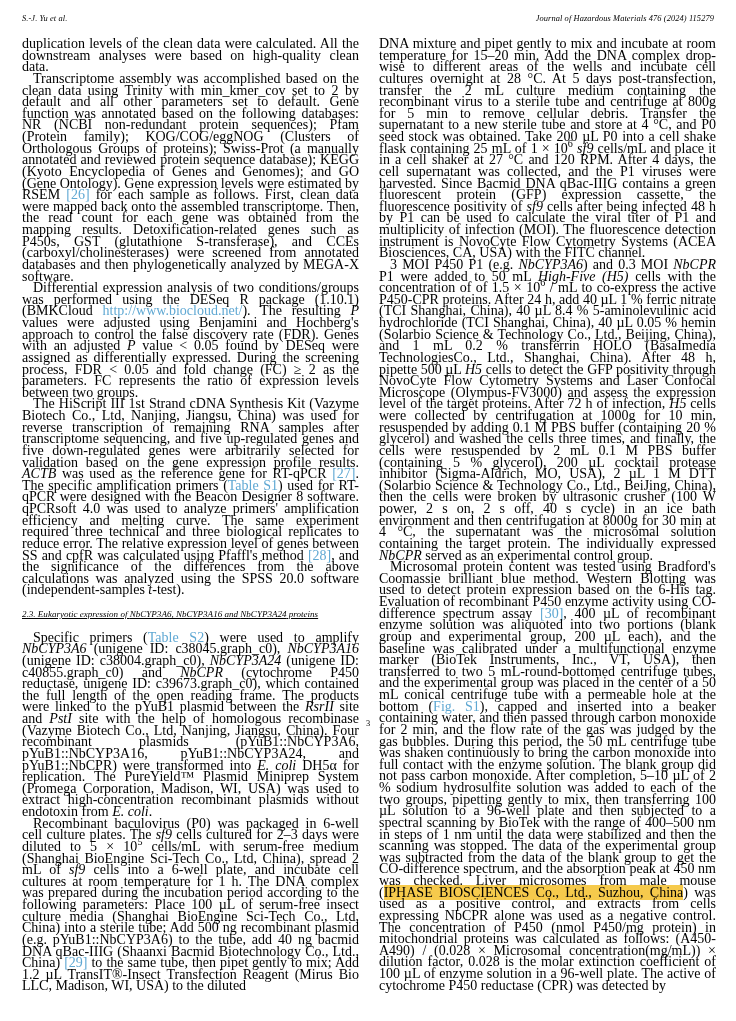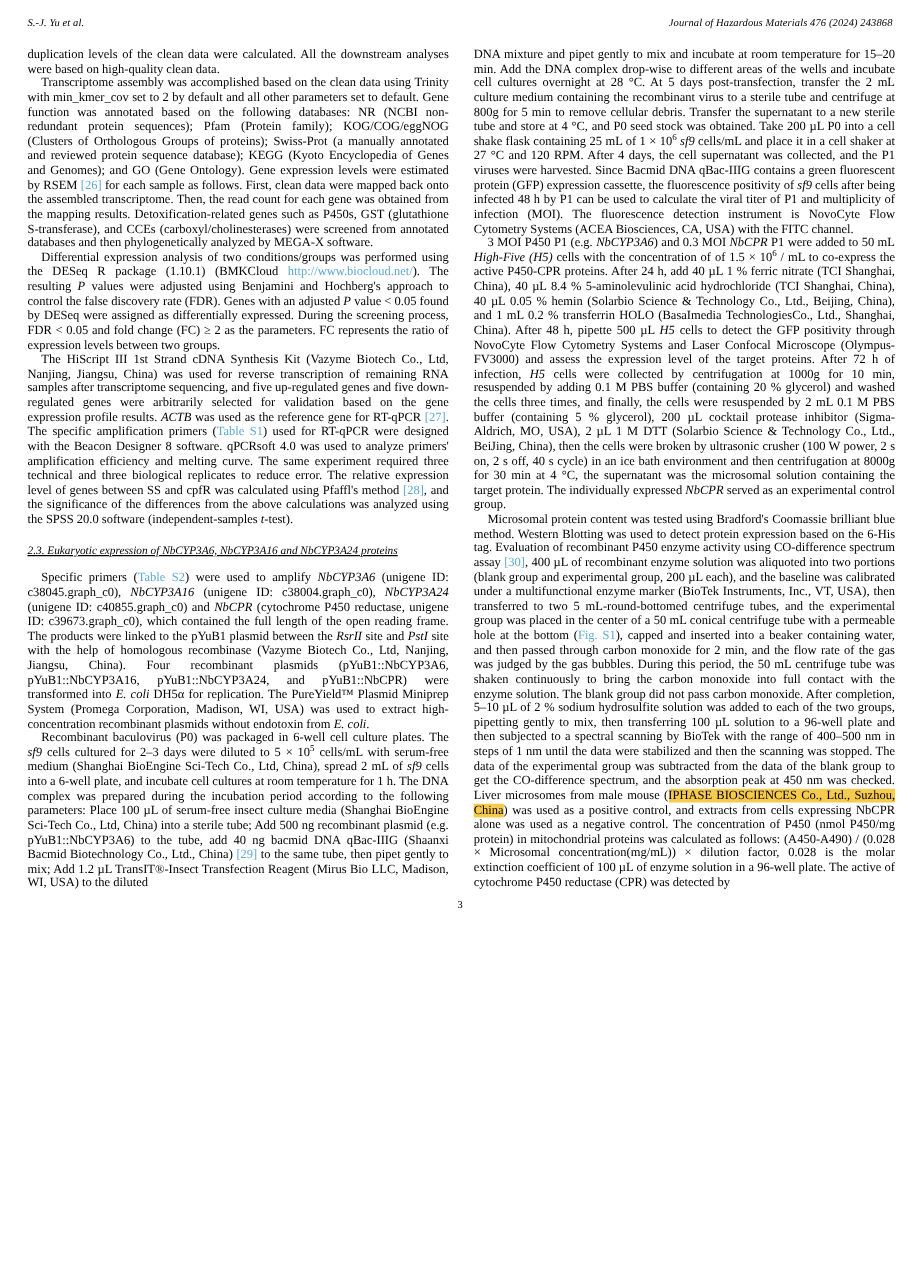--- a/index.html
+++ b/index.html
@@ -41,21 +41,21 @@
     display: flex;
     gap: 20px;
     align-items: flex-start;
   }
   .col {
     width: 337px;
     flex: 0 0 337px;
   }
   p.para {
     margin: 0;
-    font-size: 10px;
+    font-size: 14px;
     line-height: 11.62px;
     text-align: justify;
     text-justify: inter-word;
     hyphens: none;
     text-indent: 11px;
   }
   p.para.noindent { text-indent: 0; }
   .sechead {
     margin: 13px 0 11px 0;
     font-size: 9.05px;
@@ -86,21 +86,21 @@
     font-size: 8.4px;
   }
 </style>
 </head>
 <body>
 
 <div class="page">
 
   <div class="runhead">
     <span class="authors">S.-J. Yu et al.</span>
-    <span class="journal">Journal of Hazardous Materials 476 (2024) 243868</span>
+    <span class="journal">Journal of Hazardous Materials 476 (2024) 115279</span>
   </div>
 
   <div class="columns">
 
     <div class="col" id="left-col">
         <p class="para noindent" id="p-clean-data"><span>duplication levels of the clean data were calculated. All the downstream analyses were based on high-quality clean data.</span></p>
         <p class="para" id="p-transcriptome-assembly"><span>Transcriptome assembly was accomplished based on the clean data using Trinity with min_kmer_cov set to 2 by default and all other parameters set to default. Gene function was annotated based on the following databases: NR (NCBI non-redundant protein sequences); Pfam (Protein family); KOG/COG/eggNOG (Clusters of Orthologous Groups of proteins); Swiss-Prot (a manually annotated and reviewed protein sequence database); KEGG (Kyoto Encyclopedia of Genes and Genomes); and GO (Gene Ontology). Gene expression levels were estimated by RSEM </span><span class="ref">[26]</span><span> for each sample as follows. First, clean data were mapped back onto the assembled transcriptome. Then, the read count for each gene was obtained from the mapping results. Detoxification-related genes such as P450s, GST (glutathione S-transferase), and CCEs (carboxyl/cholinesterases) were screened from annotated databases and then phylogenetically analyzed by MEGA-X software.</span></p>
         <p class="para" id="p-differential-expression"><span>Differential expression analysis of two conditions/groups was performed using the DESeq R package (1.10.1) (BMKCloud </span><span class="lnk">http://www.biocloud.net/</span><span>). The resulting </span><i>P</i><span> values were adjusted using Benjamini and Hochberg's approach to control the false discovery rate (FDR). Genes with an adjusted </span><i>P</i><span> value &lt; 0.05 found by DESeq were assigned as differentially expressed. During the screening process, FDR &lt; 0.05 and fold change (FC) ≥ 2 as the parameters. FC represents the ratio of expression levels between two groups.</span></p>
         <p class="para" id="p-hiscript-kit"><span>The HiScript III 1st Strand cDNA Synthesis Kit (Vazyme Biotech Co., Ltd, Nanjing, Jiangsu, China) was used for reverse transcription of remaining RNA samples after transcriptome sequencing, and five up-regulated genes and five down-regulated genes were arbitrarily selected for validation based on the gene expression profile results. </span><i>ACTB</i><span> was used as the reference gene for RT-qPCR </span><span class="ref">[27]</span><span>. The specific amplification primers (</span><span class="lnk">Table S1</span><span>) used for RT-qPCR were designed with the Beacon Designer 8 software. qPCRsoft 4.0 was used to analyze primers' amplification efficiency and melting curve. The same experiment required three technical and three biological replicates to reduce error. The relative expression level of genes between SS and cpfR was calculated using Pfaffl's method </span><span class="ref">[28]</span><span>, and the significance of the differences from the above calculations was analyzed using the SPSS 20.0 software (independent-samples </span><i>t</i><span>-test).</span></p>
         <h3 class="sechead"><span>2.3. Eukaryotic expression of </span><i>NbCYP3A6, NbCYP3A16</i><span> and </span><i>NbCYP3A24</i><span> proteins</span></h3>

